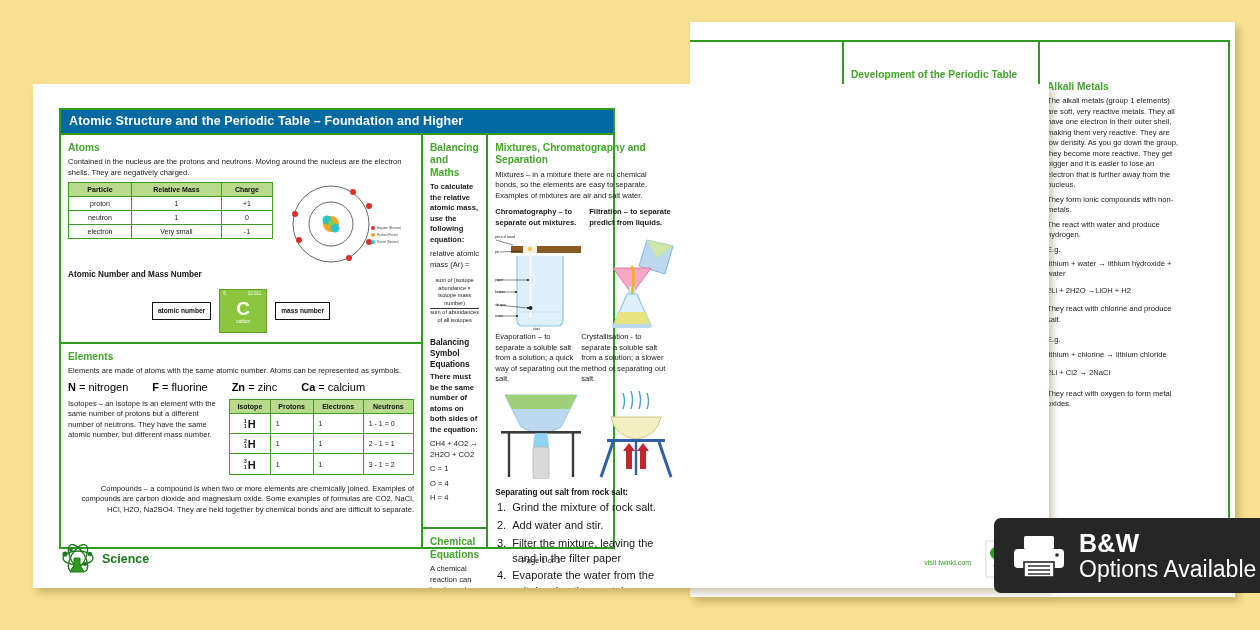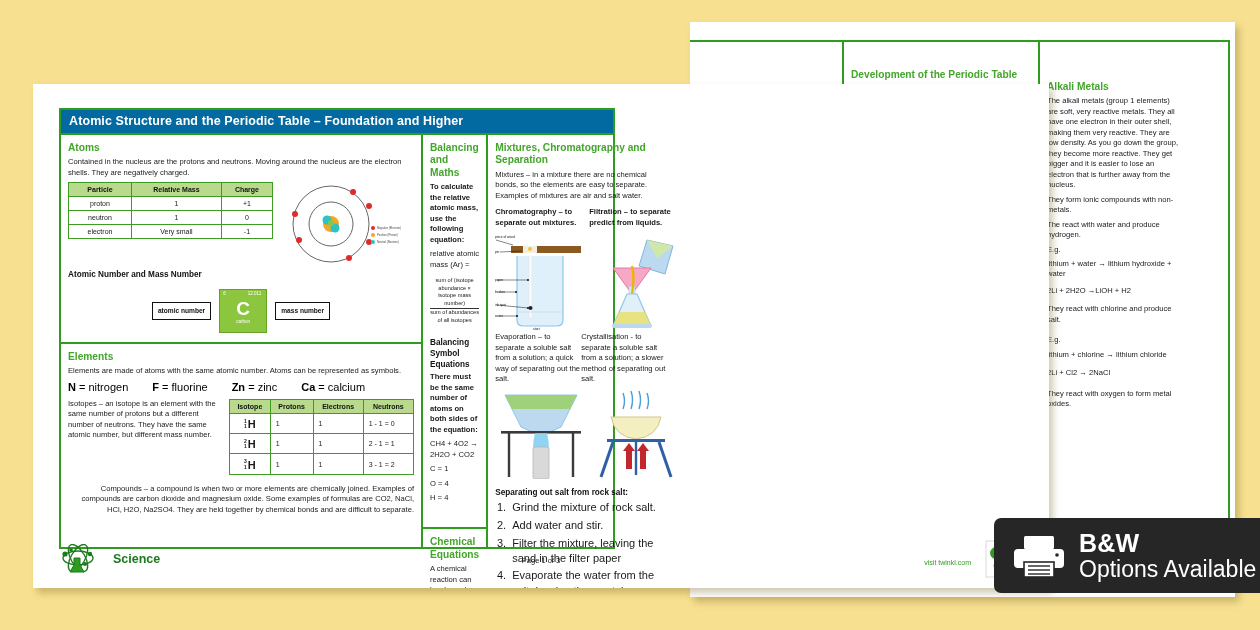--- a/index.html
+++ b/index.html
@@ -79,21 +79,21 @@
   
   .frac{font-size:5.6px;text-align:center;color:#1a1a1a;line-height:1.35;}
   .frac .num{border-bottom:1px solid #333;padding:0 3px 1px 3px;display:inline-block;}
 
   
   ol.steps{margin:2px 0 0 0;padding-left:14px;font-size:11px;line-height:1.38;color:#1a1a1a;}
   ol.steps li{margin-bottom:2.5px;padding-left:3px;}
 
   
   .footer{position:absolute;left:0;right:0;bottom:0;height:52px;}
-  .f-logo{position:absolute;left:28px;bottom:14px;display:flex;align-items:center;gap:18px;}
+  .f-logo{position:absolute;left:28px;bottom:14px;display:flex;align-items:center;gap:7px;}
   .f-logo .txt{color:#1d7a1d;font-weight:bold;font-size:12.5px;}
   .f-page{position:absolute;left:50%;transform:translateX(-50%);bottom:23px;
           font-size:7.5px;color:#222;}
   .f-visit{position:absolute;right:78px;bottom:22px;font-size:7px;color:#2f9c1f;}
   .f-badge{position:absolute;right:22px;bottom:10px;width:42px;height:38px;}
 
   
   .bw{
     position:absolute;right:0;bottom:37px;width:266px;height:75px;
     background:#262626;border-radius:7px 0 0 7px;

